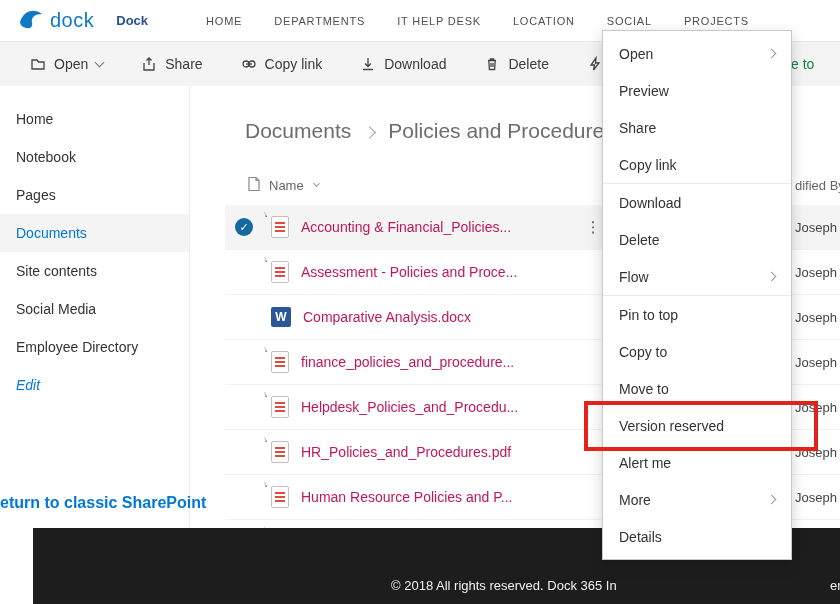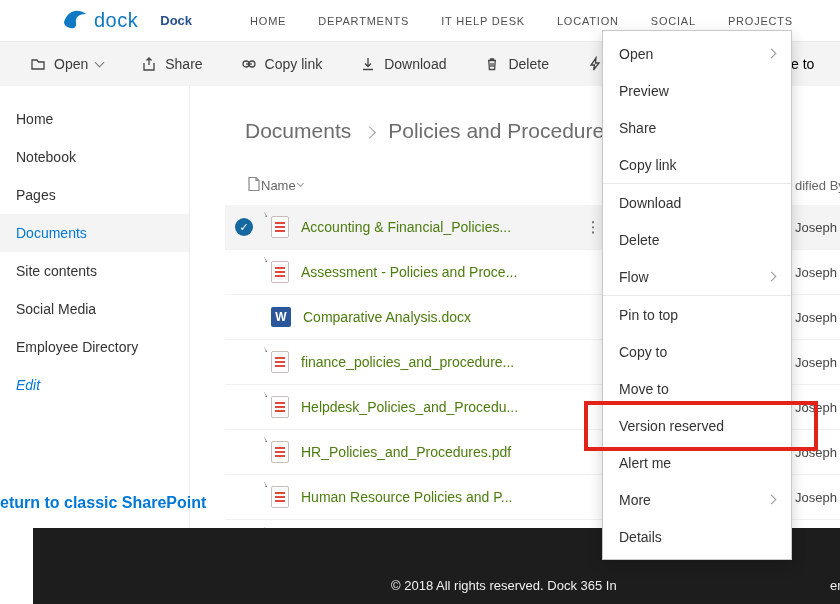--- a/index.html
+++ b/index.html
@@ -1,77 +1,77 @@
 <!DOCTYPE html>
 <html><head>
 <meta charset="utf-8">
 <style>
   * { margin:0; padding:0; box-sizing:border-box; }
   html,body { width:840px; height:604px; overflow:hidden; background:#fff;
               font-family:"Liberation Sans", sans-serif; position:relative; }
 
   
   .topnav { position:absolute; top:0; left:0; right:0; height:42px; background:#fff;
-            border-bottom:1px solid #e9e9e9; display:flex; align-items:center; z-index:10;padding-left:44px; }
+            border-bottom:1px solid #e9e9e9; display:flex; align-items:center; z-index:10; }
   .logo { display:flex; align-items:center; gap:6px; padding-left:18px; cursor:pointer; }
   .logo-text { font-size:20px; color:#1079c4; font-weight:500; letter-spacing:.5px; }
   .brand-text { font-size:13px; color:#28518e; font-weight:bold; margin-left:16px; }
   .nav-items { display:flex; gap:32px; margin-left:58px; }
   .nav-item { font-size:11px; letter-spacing:.8px; color:#4f4f4f; cursor:pointer; text-transform:uppercase; }
 
   
   .cmdbar { position:absolute; top:42px; left:0; right:0; height:44px; background:#f4f4f4;
             display:flex; align-items:center; padding-left:30px; gap:38px; z-index:2; }
   .cmd { display:flex; align-items:center; gap:8px; font-size:14px; color:#3b3b3b; cursor:pointer; }
   .cmd svg { display:block; }
   .chev { display:inline-block; width:7px; height:7px; border-right:1.4px solid #777;
           border-bottom:1.4px solid #777; transform:rotate(45deg); margin-top:-3px; }
   .cmd-trunc { position:absolute; left:791px; top:0; height:44px; display:flex; align-items:center;
-               font-size:14px; color:#000000; cursor:pointer; }
+               font-size:14px; color:#15803d; cursor:pointer; }
 
   
   .sidebar { position:absolute; top:86px; left:0; width:190px; bottom:76px; background:#fff;
              border-right:1px solid #ededed; padding-top:14px; z-index:2; }
   .side-item { height:38px; display:flex; align-items:center; padding-left:16px;
                font-size:14px; color:#333; cursor:pointer; }
   .side-item.active { background:#f4f4f4; color:#0078d7; }
   .side-item.linkblue { color:#0078d7;font-style:italic; }
   .side-footer-link { position:absolute; bottom:16px; left:0; font-size:16px; color:#0078d7;
                       cursor:pointer; white-space:nowrap;font-weight:bold; }
 
   
   .main { position:absolute; left:190px; top:86px; right:0; bottom:76px; background:#fff; z-index:1; }
   .breadcrumb { position:absolute; top:33px; left:55px; display:flex; align-items:center; gap:14px;
                 font-size:21px; color:#6d6d6d; }
   .crumb { cursor:pointer; }
   .bc-sep { width:9px; height:9px; border-right:1.6px solid #9a9a9a; border-bottom:1.6px solid #9a9a9a;
             transform:rotate(-45deg); margin-top:2px; }
 
   .table { position:absolute; left:35px; top:79px; right:0; }
-  .thead { height:40px; display:flex; align-items:center; padding-left:22px; 
+  .thead { height:40px; display:flex; align-items:center; padding-left:22px; gap:8px;
            font-size:13px; color:#666; position:relative; }
   .thead .chev { width:5px; height:5px; border-color:#999; margin-left:2px; }
   .col-modby { position:absolute; left:570px; font-size:13px; color:#666; cursor:pointer; white-space:nowrap; }
 
   .row { height:45px; display:flex; align-items:center; border-bottom:1px solid #f1f1f1;
          position:relative; cursor:pointer; }
   .row.selected { background:#f4f4f4; }
   .cell-check { width:18px; height:18px; margin-left:10px; flex:0 0 auto; }
   .check-circle { width:18px; height:18px; border-radius:50%; background:#1668a1; color:#fff;
                   font-size:11px; display:flex; align-items:center; justify-content:center; }
   .icon-wrap { position:relative; margin-left:18px; flex:0 0 auto; }
   .shortcut-arrow { position:absolute; top:-7px; left:-8px; font-size:9px; color:#555;
                     transform:rotate(-25deg); }
   .pdf-icon { width:18px; height:22px; background:#fff; border:1px solid #c9bcbc; border-radius:2px;
               display:flex; align-items:center; justify-content:center; }
   .pdf-icon::before { content:""; width:10px; height:2px; background:#e04b3f;
                       box-shadow:0 -4px 0 #e04b3f, 0 4px 0 #e04b3f; }
   .word-icon { width:20px; height:20px; background:#2b579a; border-radius:2px; color:#fff;
                font-size:12px; font-weight:bold; display:flex; align-items:center; justify-content:center; }
-  .cell-name { margin-left:12px; font-size:14px; color:#4d7c0f; white-space:nowrap; }
+  .cell-name { margin-left:12px; font-size:14px; color:#be185d; white-space:nowrap; }
   .row-more { position:absolute; left:360px; font-size:15px; color:#555; width:16px; text-align:center; }
   .cell-modby { position:absolute; left:570px; font-size:13px; color:#444; white-space:nowrap; }
 
   
   .context-menu { position:absolute; left:602px; top:30px; width:190px; background:#fff;
                   border:1px solid #c8c8c8; box-shadow:0 5px 14px rgba(0,0,0,.18);
                   padding:4px 0; z-index:20; }
   .menu-item { height:37px; display:flex; align-items:center; padding-left:16px;
                font-size:14px; color:#333; position:relative; cursor:pointer; }
   .menu-item .sub-chev { position:absolute; right:16px; width:7px; height:7px;

